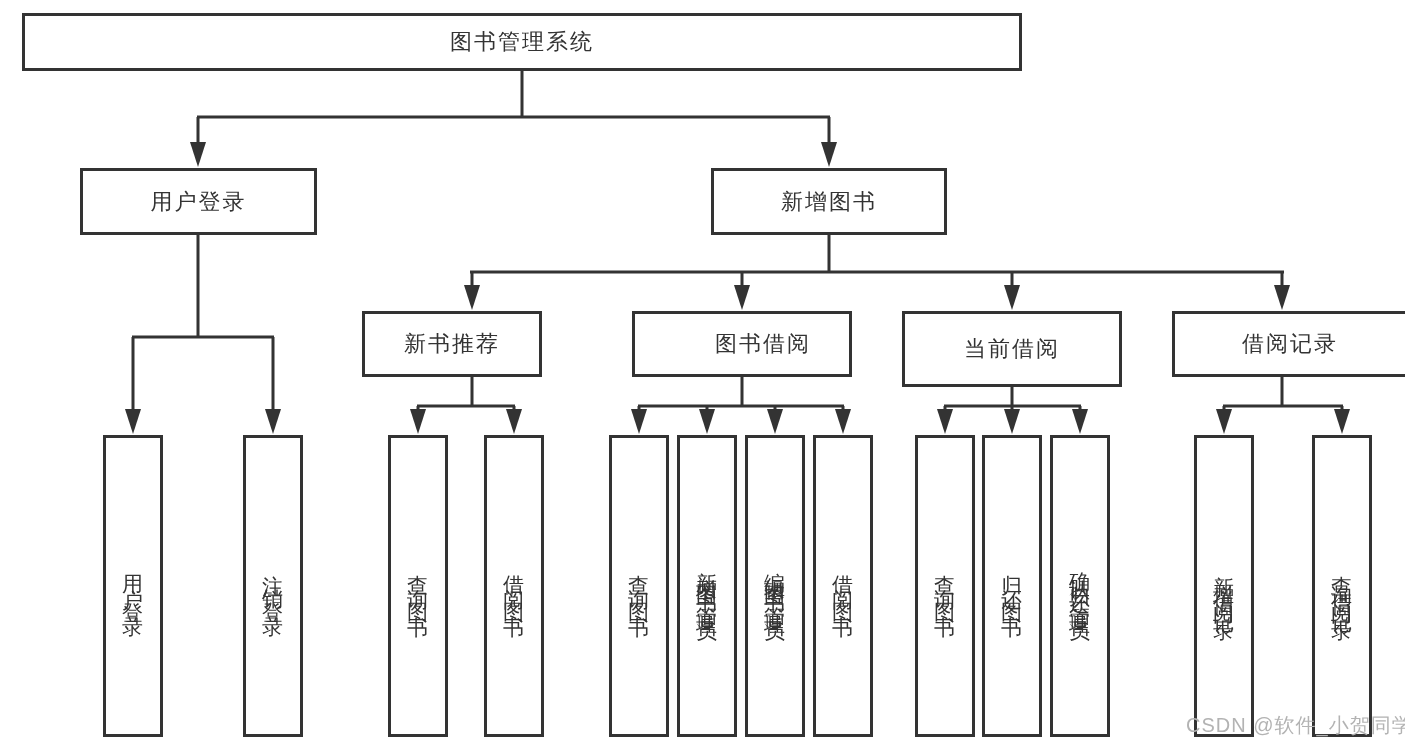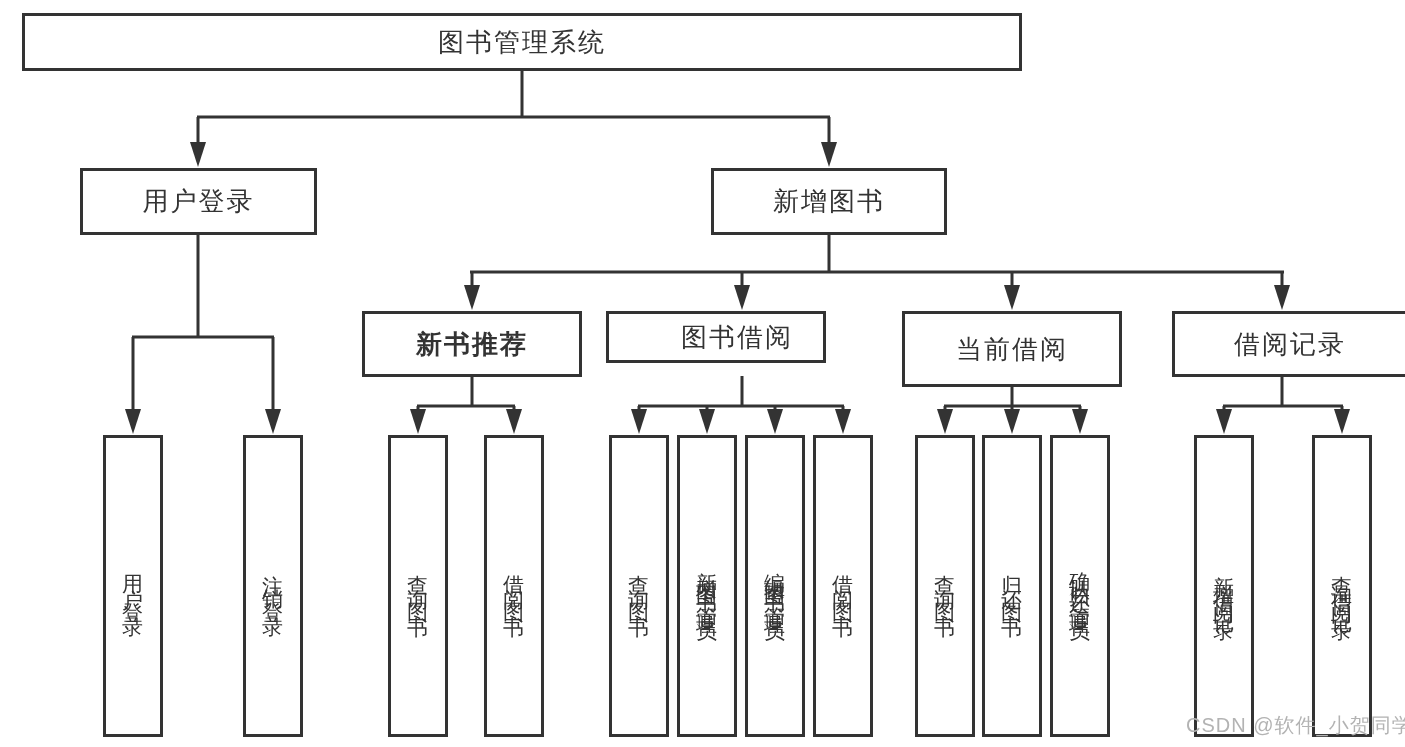--- a/index.html
+++ b/index.html
@@ -23,21 +23,21 @@
     background: #ffffff;
     border: 3px solid var(--line, #333333);
     display: flex;
     align-items: center;
     justify-content: center;
     z-index: 1;
     color: var(--text, #333333);
   }
   .box span { display: block; }
   .h span {
-    font-size: 26px;
+    font-size: 22px;
     letter-spacing: 2px;
     white-space: nowrap;
   }
   .v span {
     writing-mode: vertical-rl;
     font-size: 21px;
     line-height: 1;
   }
   .v.s span { letter-spacing: 14px; }  
   .v.m span { letter-spacing: 9px; }   
@@ -125,24 +125,24 @@
     <span>图书管理系统</span>
   </div>
 
   <div class="box h" style="left:80px; top:168px; width:237px; height:67px;">
     <span>用户登录</span>
   </div>
   <div class="box h" style="left:711px; top:168px; width:236px; height:67px;">
     <span>新增图书</span>
   </div>
 
-  <div class="box h" style="left:362px; top:311px; width:220px; height:66px;font-weight:bold;">
+  <div class="box h" style="left:362px; top:311px; width:180px; height:66px;">
     <span>新书推荐</span>
   </div>
-  <div class="box h" style="left:606px; top:311px; width:220px; height:52px;padding-left:42px;">
+  <div class="box h" style="left:632px; top:311px; width:220px; height:66px;padding-left:42px;">
     <span>图书借阅</span>
   </div>
   <div class="box h" style="left:902px; top:311px; width:220px; height:76px;">
     <span>当前借阅</span>
   </div>
   <div class="box h" style="left:1172px; top:311px; width:236px; height:66px;">
     <span>借阅记录</span>
   </div>
 
   <div class="box v s" style="left:103px; top:435px; width:60px; height:302px;">

